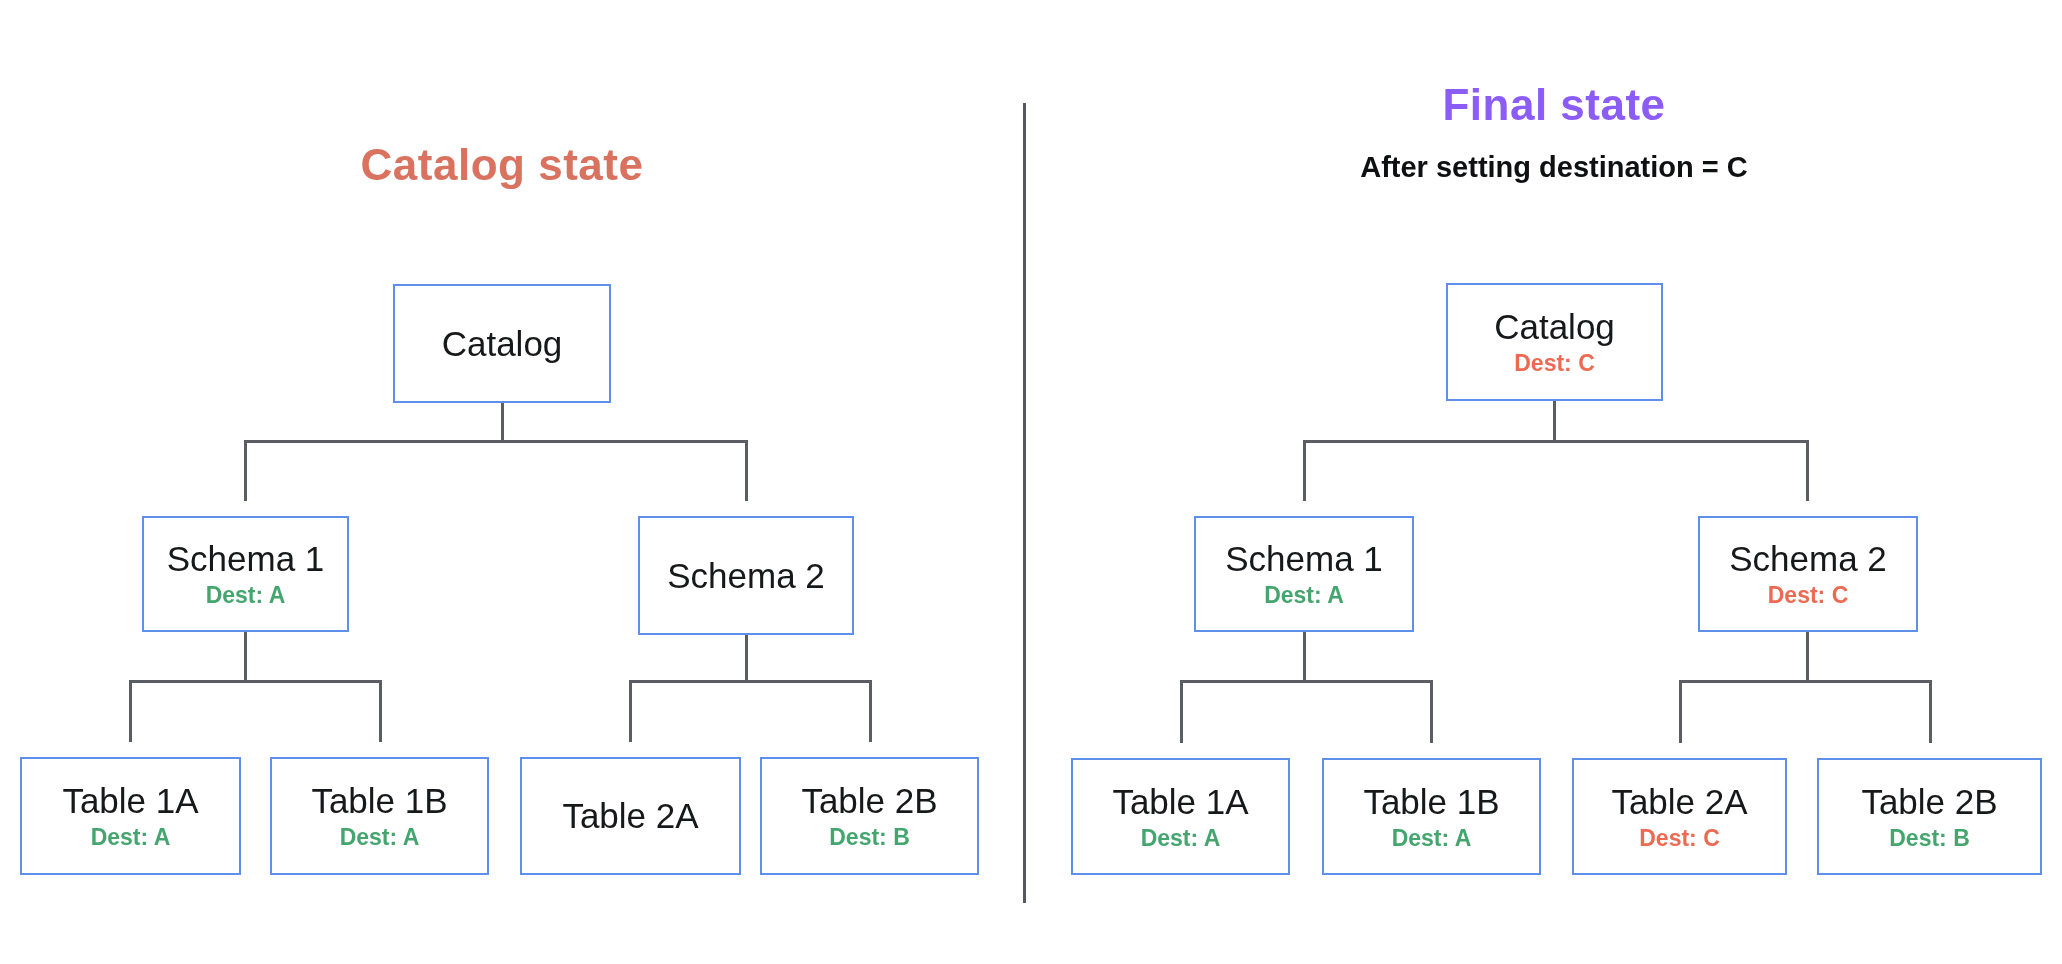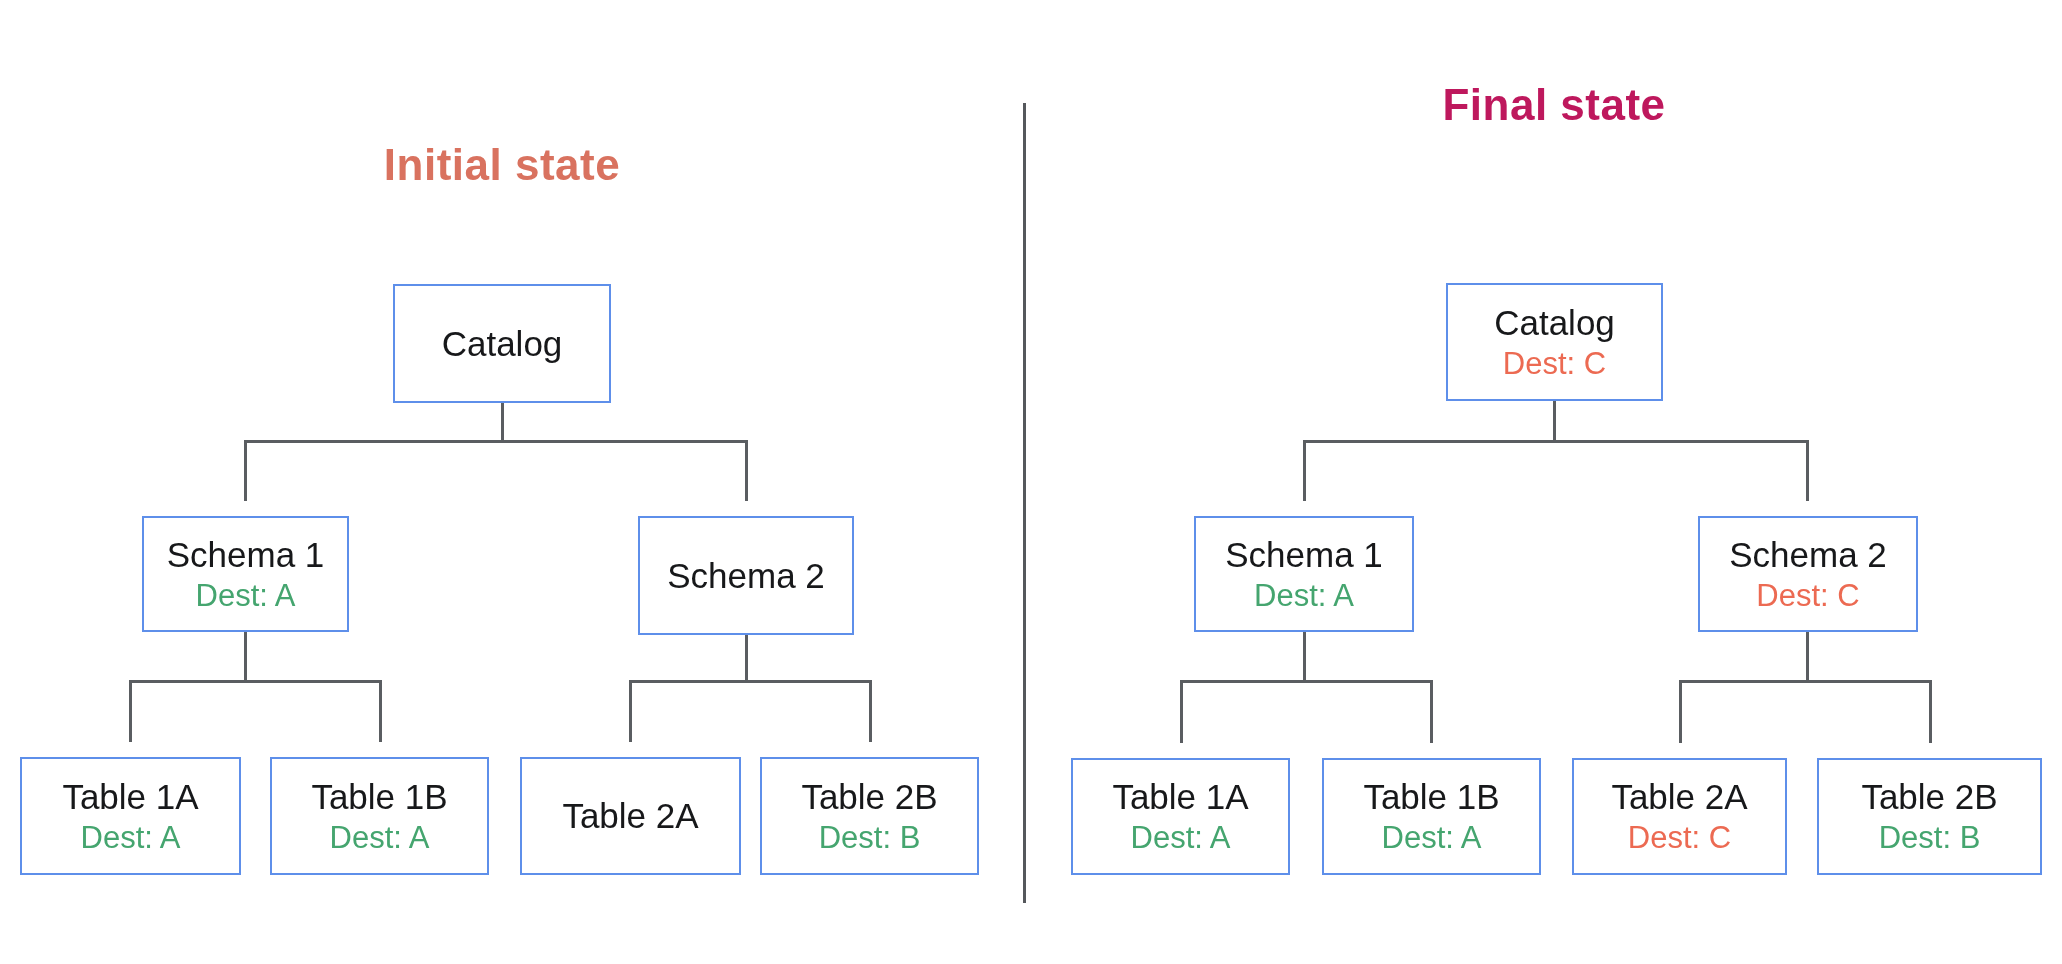--- a/index.html
+++ b/index.html
@@ -15,34 +15,34 @@
     position:absolute;text-align:center;font-size:29px;font-weight:700;
     color:#0f1011;line-height:38px;
   }
   .node{
     position:absolute;box-sizing:border-box;background:#ffffff;
     border:2.5px solid #5E8FEA;
     display:flex;flex-direction:column;align-items:center;justify-content:center;
     row-gap:3px;z-index:2;margin-top:16px;
   }
   .node-label{font-size:35px;color:#17181a;white-space:nowrap;}
-  .node-dest{font-size:31px;font-weight:400;white-space:nowrap;}
+  .node-dest{font-size:23px;font-weight:700;white-space:nowrap;}
   .hline,.vline{position:absolute;background:#5a5d61;z-index:1;}
   .hline{height:3px;}
   .vline{width:3px;}
   .divider{position:absolute;width:3px;background:#55585c;z-index:0;}
 </style>
 </head>
 <body>
 
 <div class="canvas">
 
   <div class="divider" style="left:1023px;top:103px;height:800px;"></div>
 
-  <div class="panel-title" style="left: 252px; top: 140px; width: 500px; color: rgb(217, 114, 95);">Initial state</div>
+  <div class="panel-title" style="left: 252px; top: 140px; width: 500px; color: rgb(217, 114, 95);">Catalog state</div>
 
   <div class="vline" style="left:501px;top:387px;height:55px;"></div>
   <div class="hline" style="left:244px;top:440px;width:504px;"></div>
   <div class="vline" style="left:244px;top:440px;height:61px;"></div>
   <div class="vline" style="left:745px;top:440px;height:61px;"></div>
 
   <div class="vline" style="left:244px;top:615px;height:68px;"></div>
   <div class="hline" style="left:129px;top:680px;width:253px;"></div>
   <div class="vline" style="left:129px;top:680px;height:62px;"></div>
   <div class="vline" style="left:379px;top:680px;height:62px;"></div>
@@ -77,23 +77,24 @@
 
   <div class="node" style="left:520px;top:741px;width:221px;height:118px;">
     <div class="node-label">Table 2A</div>
   </div>
 
   <div class="node" style="left:760px;top:741px;width:219px;height:118px;">
     <div class="node-label">Table 2B</div>
     <div class="node-dest" style="color: rgb(69, 165, 111);">Dest: B</div>
   </div>
 
-  <div class="panel-title" style="left: 1304px; top: 80px; width: 500px; color: #be185d;">Final state</div>
+  <div class="panel-title" style="left: 1304px; top: 80px; width: 500px; color: #8b5cf6;">Final state</div>
 
   <div class="subtitle" style="left:1254px;top:148px;width:600px;">
+    <div>After setting destination = C</div>
   </div>
 
   <div class="vline" style="left:1553px;top:385px;height:57px;"></div>
   <div class="hline" style="left:1303px;top:440px;width:506px;"></div>
   <div class="vline" style="left:1303px;top:440px;height:61px;"></div>
   <div class="vline" style="left:1806px;top:440px;height:61px;"></div>
 
   <div class="vline" style="left:1303px;top:615px;height:68px;"></div>
   <div class="hline" style="left:1180px;top:680px;width:253px;"></div>
   <div class="vline" style="left:1180px;top:680px;height:63px;"></div>

